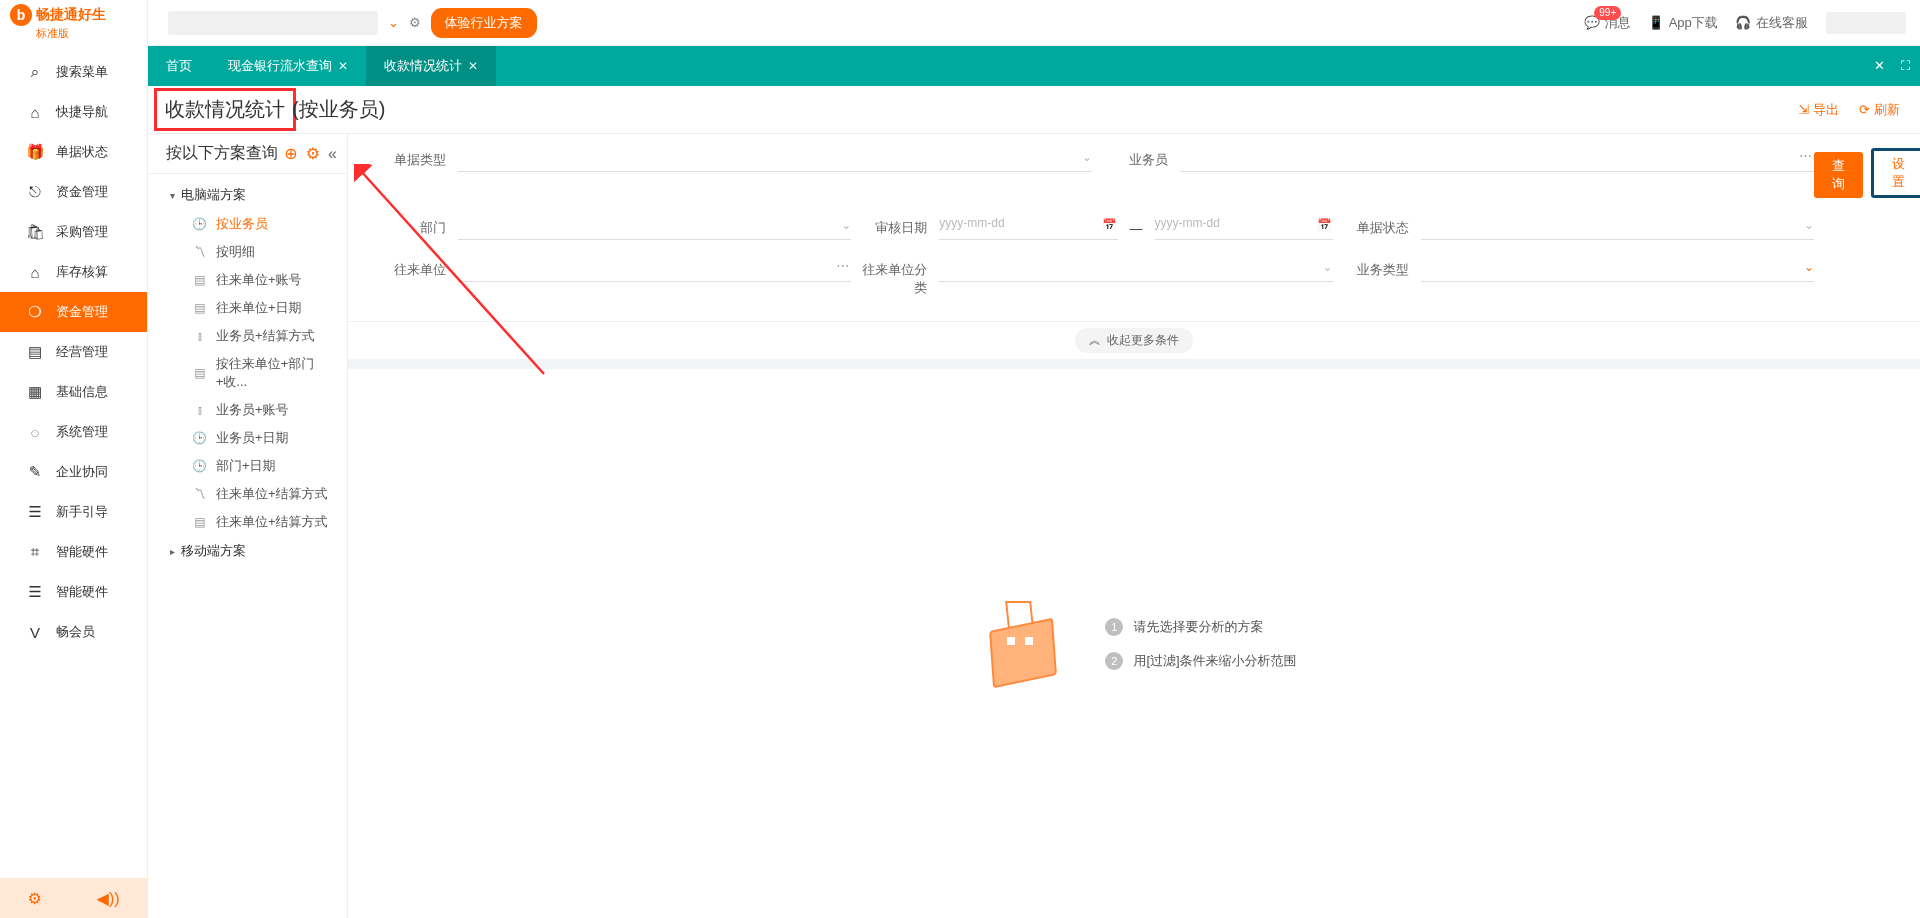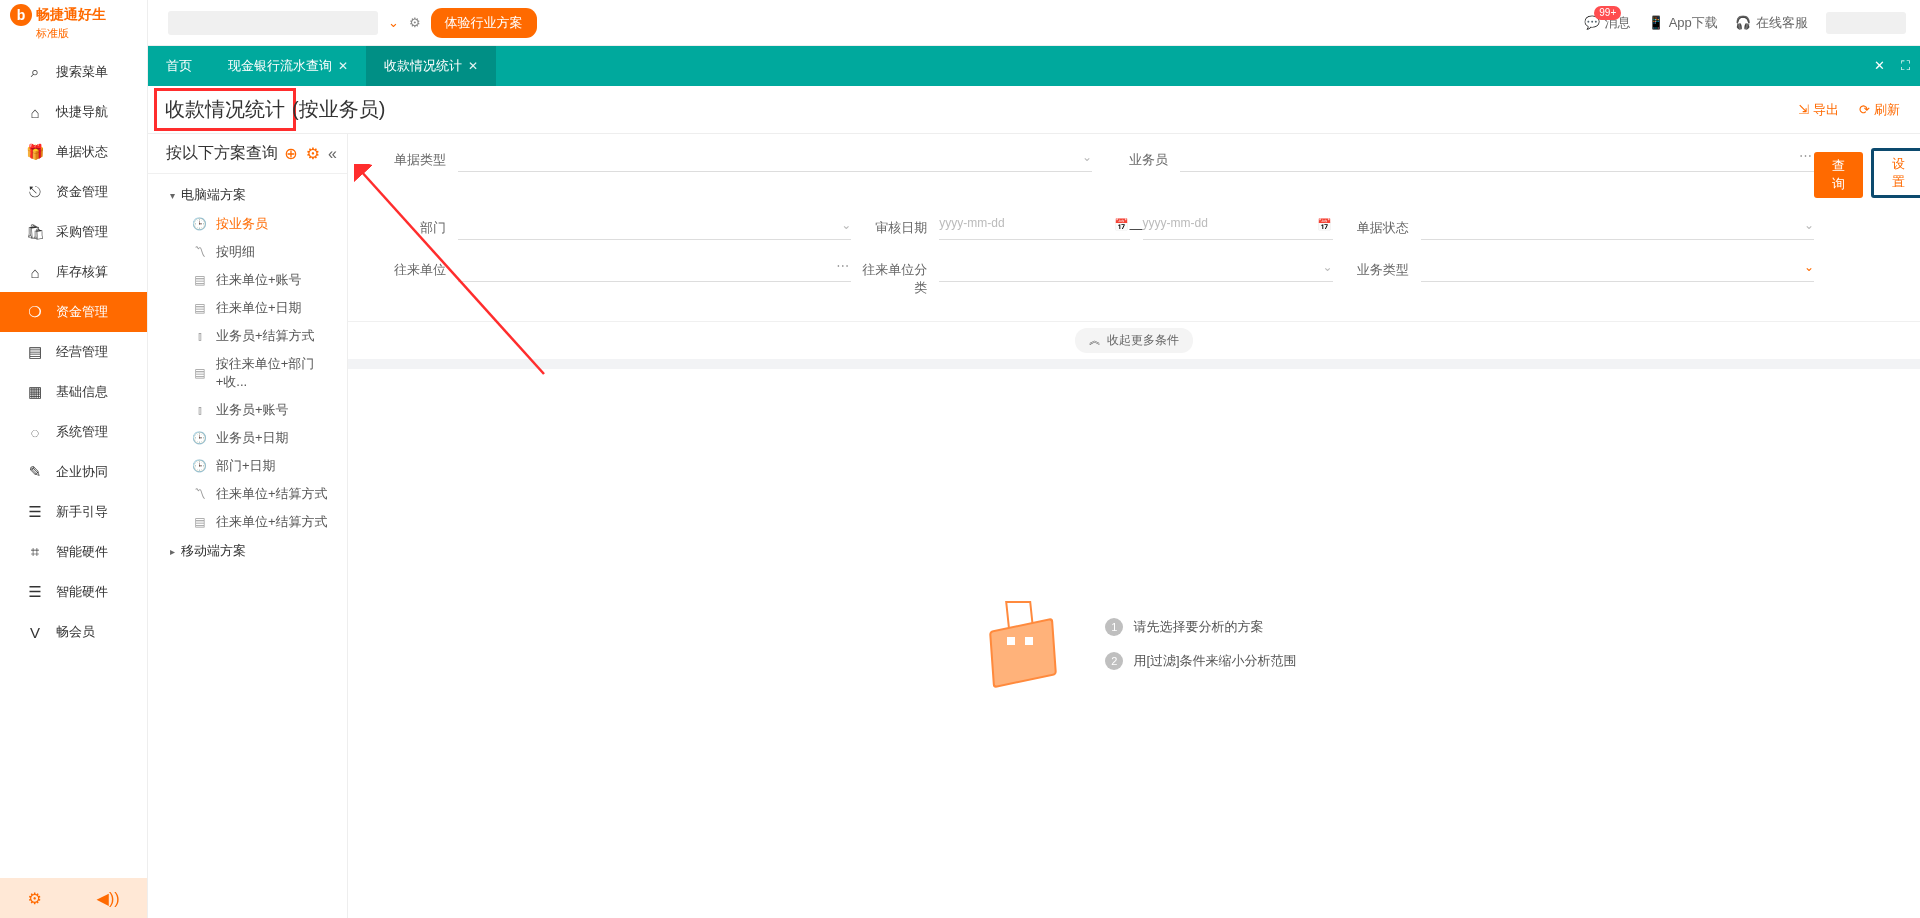--- a/index.html
+++ b/index.html
@@ -75,21 +75,21 @@
   .fcell { flex:1; display:flex; align-items:flex-start; min-width:0; }
   .flabel{ width:88px; text-align:right; padding-right:12px; color:#666; font-size:13px; padding-top:3px; flex:none; }
   .fbody { flex:1; }
   .datequick { display:flex; align-items:center; gap:10px; color:#666; font-size:12px; }
   .datequick .q { cursor:pointer; }
   .datequick .q.active { background:#ff6a00; color:#fff; border-radius:9px; padding:1px 8px; }
   .fselect { position:relative; border-bottom:1px solid #ddd; height:24px; }
   .fselect .dd { position:absolute; right:0; top:2px; color:#bbb; font-size:12px; }
   .fselect .dd.orange { color:#ff6a00; }
   .fselect .more { position:absolute; right:0; top:0; color:#888; letter-spacing:2px; }
-  .fdate { display:flex; align-items:center; }
+  .fdate { display:flex; align-items:center; gap:12px; }
   .fdate .dinp { flex:1; border-bottom:1px solid #ddd; height:24px; position:relative; color:#bbb; font-size:12px; }
   .fdate .dinp .cal{ position:absolute; right:0; top:2px; color:#ff6a00; }
   .btn-col { flex:none; width:84px; display:flex; flex-direction:row; gap:8px; align-items:flex-end; }
   .btn-orange { background:#ff6a00; color:#fff; padding:5px 18px; border-radius:3px; cursor:pointer; }
   .btn-outline{ border:3px solid #0c4a6e; color:#ff6a00; padding:4px 18px; border-radius:3px; cursor:pointer; }
 
   .collapse-bar { background:#fff; text-align:center; padding:6px 0; border-top:1px solid #f0f0f0; }
   .collapse-pill{ display:inline-flex; align-items:center; gap:6px; background:#f4f4f4; padding:4px 14px; border-radius:12px; font-size:12px; color:#666; cursor:pointer; }
 
   

